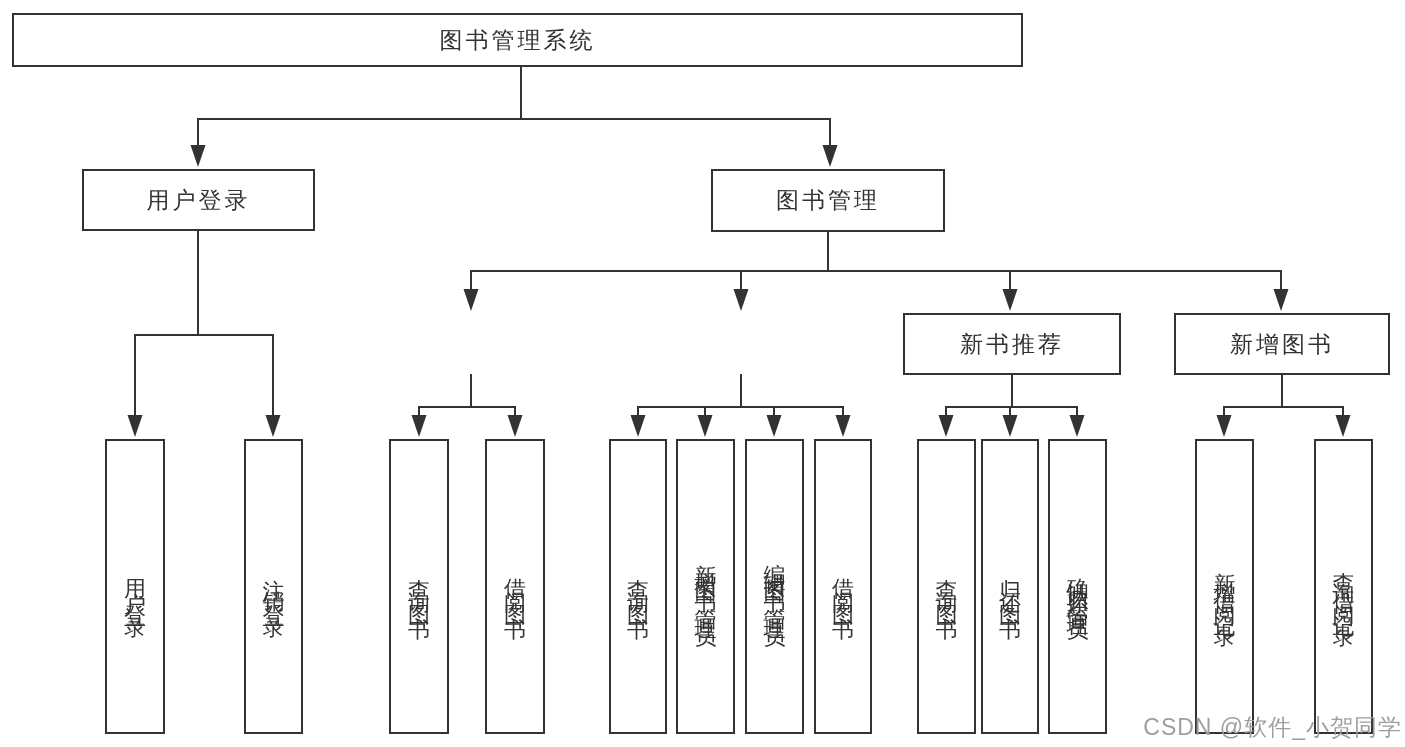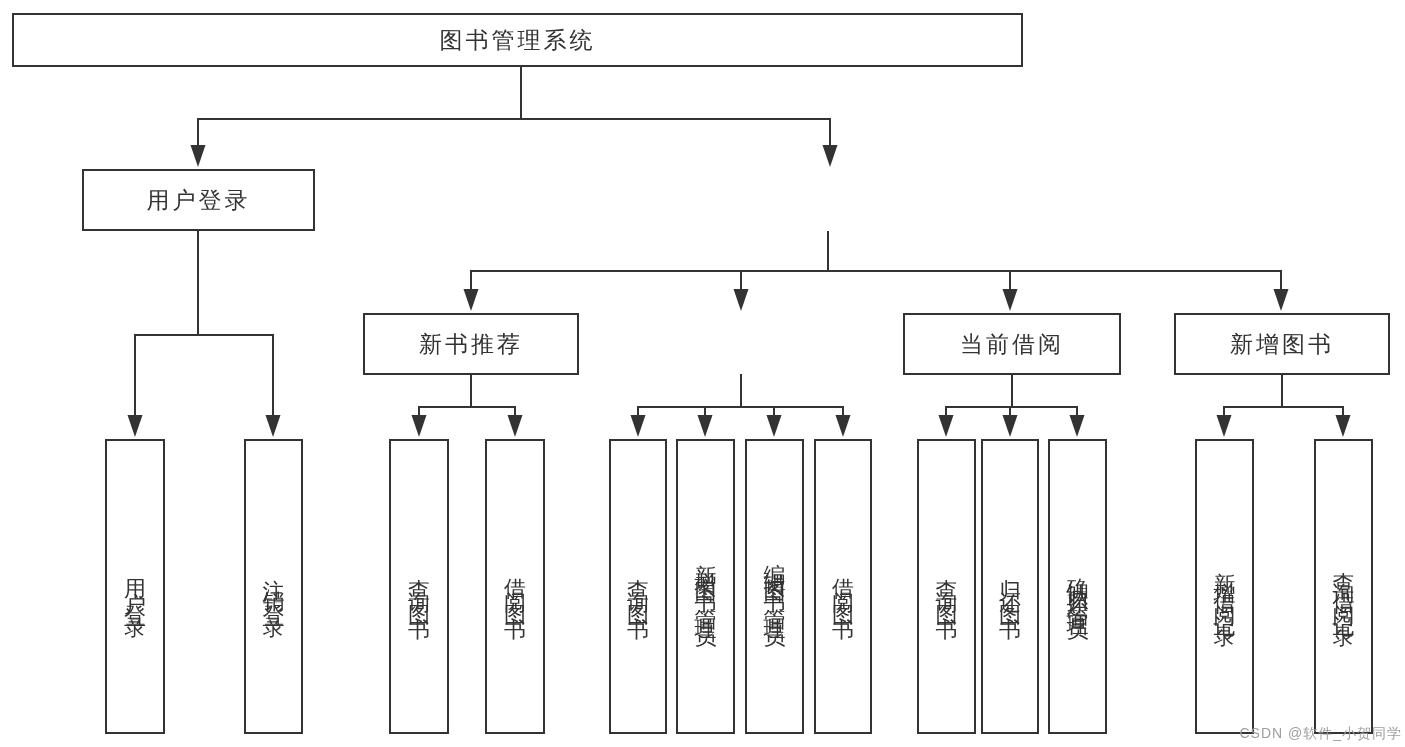--- a/index.html
+++ b/index.html
@@ -33,21 +33,21 @@
     font-size: 22px;
   }
   .ls-a { letter-spacing: 13px; }   
   .ls-b { letter-spacing: 11px; }   
   .ls-c { letter-spacing: 9px;  }   
   .ls-d { letter-spacing: 6px;  }   
   #watermark {
     position: absolute;
     right: 3px;
     bottom: 4px;
-    font-size: 14px;
+    font-size: 23px;
     color: #9e9e9e;
     letter-spacing: 1px;
     z-index: 5;
     white-space: nowrap;
   }
 </style>
 </head>
 <body>
 
 <div id="canvas">
@@ -81,23 +81,23 @@
       <polygon points="1002.5,415 1017.5,415 1010,437"></polygon>
       <polygon points="1069.5,415 1084.5,415 1077,437"></polygon>
       <polygon points="1216.5,415 1231.5,415 1224,437"></polygon>
       <polygon points="1335.5,415 1350.5,415 1343,437"></polygon>
     </g>
   </svg>
 
   <div class="box" style="left:12px; top:13px; width:1011px; height:54px;">图书管理系统</div>
 
   <div class="box" style="left:82px; top:169px; width:233px; height:62px;">用户登录</div>
+  <div class="box" style="left:711px; top:169px; width:234px; height:63px;">图书管理</div>
 
-  <div class="box" style="left:363px; top:313px; width:216px; height:62px;">新书推荐</div>
-  <div class="box" style="left:903px; top:313px; width:218px; height:62px;">当前借阅</div>
+  <div class="box" style="left:903px; top:313px; width:218px; height:62px;">新书推荐</div>
   <div class="box" style="left:1174px; top:313px; width:216px; height:62px;">新增图书</div>
 
   <div class="box v ls-a" style="left:105px; top:439px; width:60px; height:295px;">用户登录</div>
   <div class="box v ls-a" style="left:244px; top:439px; width:59px; height:295px;">注销登录</div>
 
   <div class="box v ls-a" style="left:389px; top:439px; width:60px; height:295px;">查询图书</div>
   <div class="box v ls-a" style="left:485px; top:439px; width:60px; height:295px;">借阅图书</div>
 
   <div class="box v ls-a" style="left:609px; top:439px; width:58px; height:295px;">查询图书</div>
   <div class="box v ls-c" style="left:676px; top:439px; width:59px; height:295px;">新增图书（管理员）</div>

